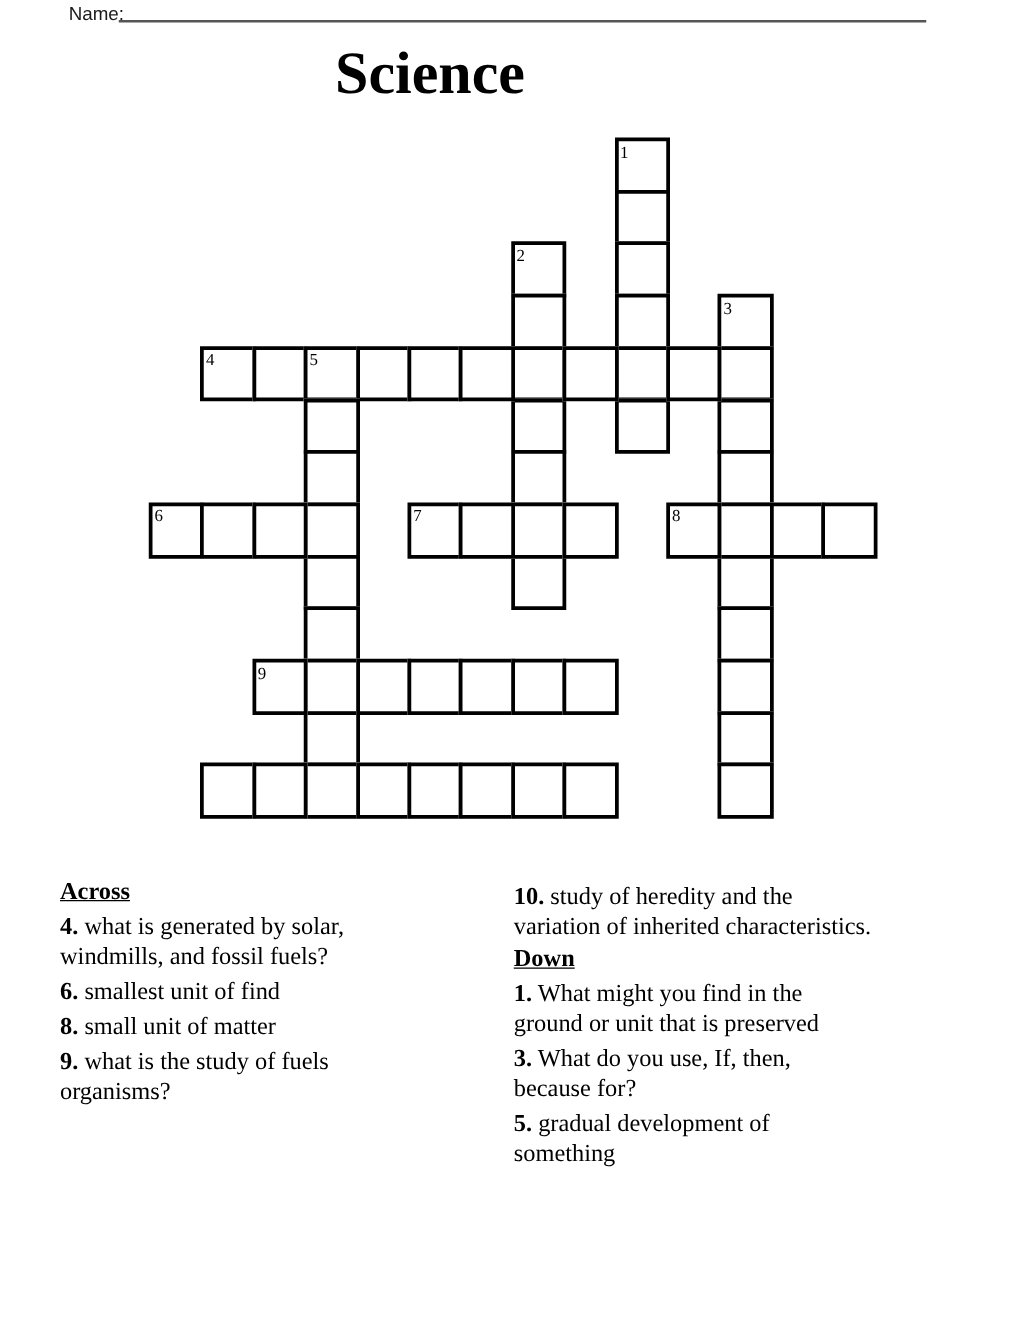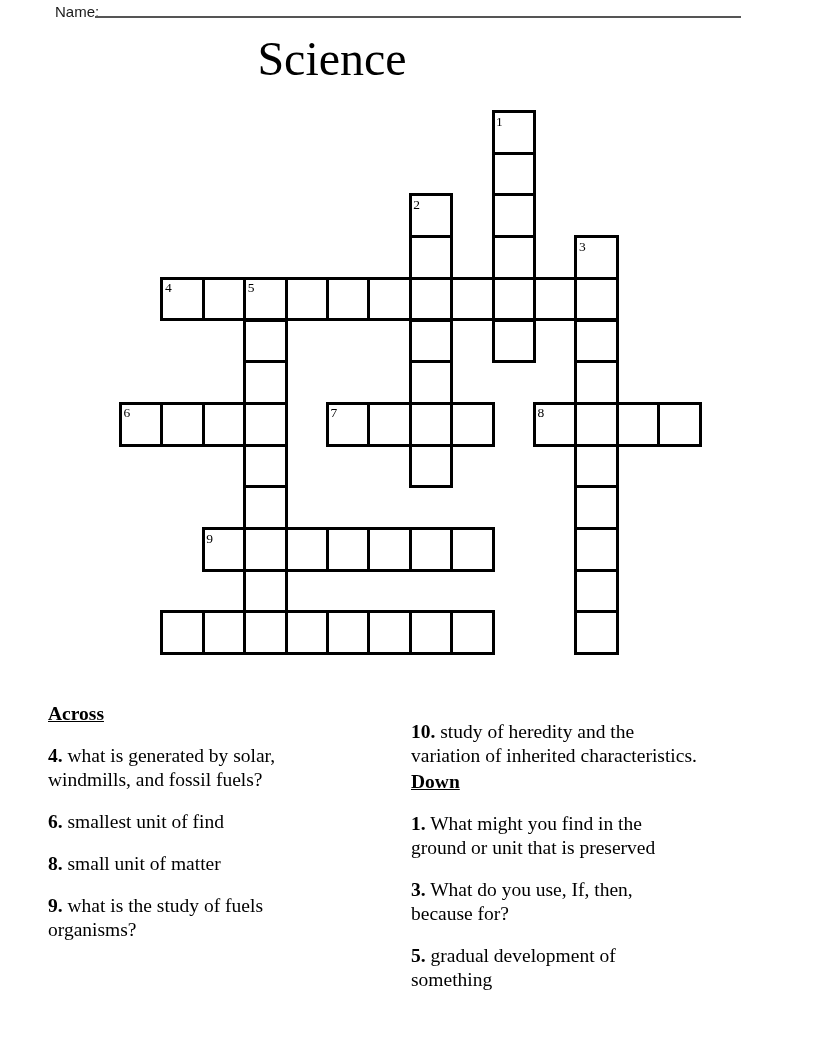--- a/index.html
+++ b/index.html
@@ -17,23 +17,23 @@
   .name-label {
     position: absolute; left: 55px; top: 3px;
     font-family: "Liberation Sans", sans-serif;
     font-size: 15px; color: #1a1a1a;
   }
   .name-line {
     position: absolute; left: 95px; top: 0; width: 646px; height: 16px;
     border-bottom: 2px solid #555;
   }
   .title {
-    position: absolute; left: 0; top: 33px; width: 664px;
+    position: absolute; left: 12px; top: 33px; width: 664px;
     text-align: center;
-    font-size: 48px; font-weight: 400; line-height: 1.1;
+    font-size: 48px; font-weight: 700; line-height: 1.1;
     margin: 0;
   }
 
   
   .grid {
     position: absolute; left: 119px; top: 110px;
     width: 584px; height: 546px;
   }
   .cell {
     position: absolute;
@@ -50,21 +50,21 @@
   }
 
   
   .clues-left  { position: absolute; left: 48px;  top: 702px; width: 340px; }
   .clues-right { position: absolute; left: 411px; top: 702px; width: 380px; }
   .clue-heading {
     font-size: 19.5px; line-height: 24px;
     font-weight: bold; text-decoration: underline;
     margin: 0 0 2px 0;
   }
-  .clue { font-size: 19.5px; line-height: 24px; margin: 18px 0 2px 0; }
+  .clue { font-size: 19.5px; line-height: 24px; margin: 4px 0 2px 0; }
   .clue b { font-weight: bold; }
   .clue .txt { white-space: pre-line; }
 </style>
 </head>
 <body>
 
 <div class="page">
 
   <span class="name-label">Name:</span>
   <div class="name-line"></div>

